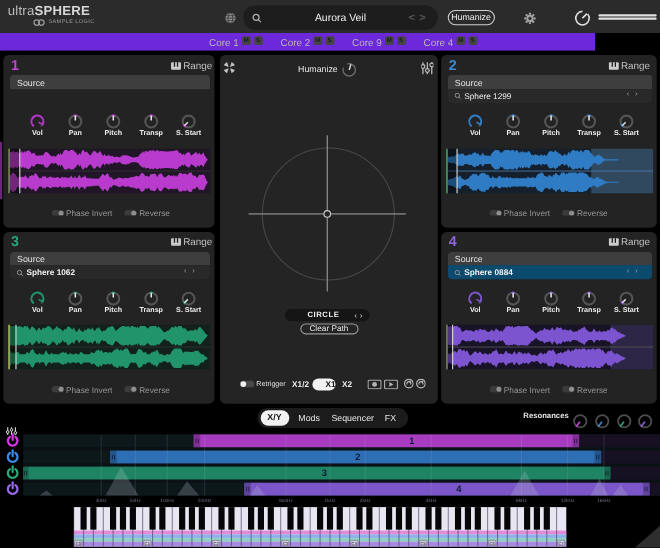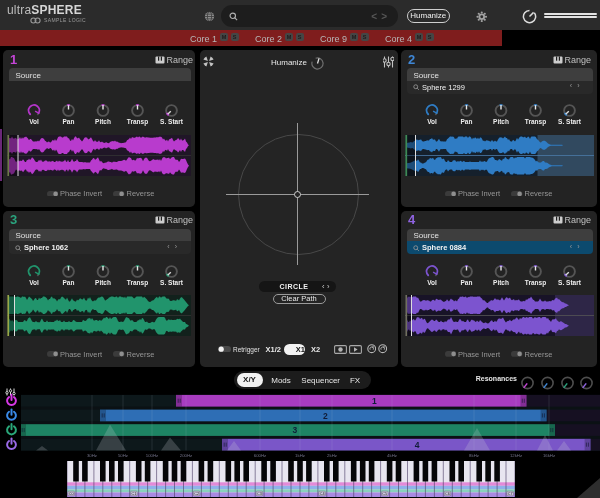--- a/index.html
+++ b/index.html
@@ -16,20 +16,21 @@
 <ellipse cx="5.5" cy="5.5" rx="2.1" ry="4.6" stroke="#3a3a3a" stroke-width="0.8" fill="none"></ellipse>
 <line x1="0.9" y1="5.5" x2="10.1" y2="5.5" stroke="#3a3a3a" stroke-width="0.8"></line>
 <line x1="1.5" y1="3.2" x2="9.5" y2="3.2" stroke="#3a3a3a" stroke-width="0.7"></line>
 <line x1="1.5" y1="7.8" x2="9.5" y2="7.8" stroke="#3a3a3a" stroke-width="0.7"></line>
 </svg>
 <div class="abs" style="left:221px;top:5px;width:177px;height:22px;background:#1d1d1d;border-radius:11px">
 <svg style="position:absolute;left:8px;top:6.5px" width="9" height="9" viewBox="0 0 10 10">
 <circle cx="4.2" cy="4.2" r="3" stroke="#b0b0b0" stroke-width="1.3" fill="none"></circle>
 <line x1="6.5" y1="6.5" x2="9" y2="9" stroke="#b0b0b0" stroke-width="1.3"></line>
 </svg>
+<div class="abs" style="left:0;top:6px;width:177px;text-align:center;font-size:9.5px;color:#f0f0f0">Aurora Veil</div>
 <div class="abs" style="right:7px;top:5.5px;font-size:10px;font-weight:bold;color:#565656;letter-spacing:4px">&lt;&gt;</div>
 </div>
 <div class="abs" style="left:406.5px;top:8.5px;width:41.5px;height:12.5px;border:1.1px solid #cfcfcf;border-radius:8px;color:#f0f0f0;font-size:8px;text-align:center;line-height:12.8px">Humanize</div>
 <svg class="abs" style="left:476px;top:10.5px" width="11.5" height="11.5" viewBox="0 0 16 16">
 <circle cx="13.9" cy="8" r="1.5" fill="#a2a2a2"></circle>
       <circle cx="12.2" cy="12.2" r="1.5" fill="#a2a2a2"></circle>
       <circle cx="8" cy="13.9" r="1.5" fill="#a2a2a2"></circle>
       <circle cx="3.8" cy="12.2" r="1.5" fill="#a2a2a2"></circle>
       <circle cx="2.1" cy="8" r="1.5" fill="#a2a2a2"></circle>
       <circle cx="3.8" cy="3.8" r="1.5" fill="#a2a2a2"></circle>
@@ -38,21 +39,21 @@
 <circle cx="8" cy="8" r="4.6" fill="#a2a2a2"></circle>
 <circle cx="8" cy="8" r="2" fill="#2b2b2b"></circle>
 </svg>
 <svg class="abs" style="left:522px;top:8.5px" width="15" height="15" viewBox="0 0 15 15">
 <path d="M 12.3 3.7 A 6.1 6.1 0 1 1 7.5 1.4" stroke="#dcdcdc" stroke-width="1.5" fill="none"></path>
 <line x1="7.5" y1="7.5" x2="11.6" y2="3.4" stroke="#dcdcdc" stroke-width="1.5"></line>
 </svg>
 <div class="abs" style="left:543.5px;top:12.9px;width:53px;height:1.8px;background:#e2e2e2;border-radius:1px"></div>
 <div class="abs" style="left:543.5px;top:16.3px;width:53px;height:1.8px;background:#e2e2e2;border-radius:1px"></div>
 </div>
-<div class="abs" style="left:0;top:30px;width:502px;height:16px;background:#7f1d1d">
+<div class="abs" style="left:0;top:30px;width:541px;height:16px;background:#6d28d9">
 <div class="abs" style="left:190px;top:3.5px;font-size:9px;color:#b8b8b8">Core 1</div>
 <div class="abs" style="left:220.0px;top:3px;width:8px;height:8px;background:#454545;border-radius:2px;color:#1c1c1c;font-size:5.5px;font-weight:bold;text-align:center;line-height:8.5px">M</div>
 <div class="abs" style="left:230.5px;top:3px;width:8px;height:8px;background:#454545;border-radius:2px;color:#1c1c1c;font-size:5.5px;font-weight:bold;text-align:center;line-height:8.5px">S</div>
 <div class="abs" style="left:255px;top:3.5px;font-size:9px;color:#b8b8b8">Core 2</div>
 <div class="abs" style="left:285.0px;top:3px;width:8px;height:8px;background:#454545;border-radius:2px;color:#1c1c1c;font-size:5.5px;font-weight:bold;text-align:center;line-height:8.5px">M</div>
 <div class="abs" style="left:295.5px;top:3px;width:8px;height:8px;background:#454545;border-radius:2px;color:#1c1c1c;font-size:5.5px;font-weight:bold;text-align:center;line-height:8.5px">S</div>
 <div class="abs" style="left:320px;top:3.5px;font-size:9px;color:#b8b8b8">Core 9</div>
 <div class="abs" style="left:350.0px;top:3px;width:8px;height:8px;background:#454545;border-radius:2px;color:#1c1c1c;font-size:5.5px;font-weight:bold;text-align:center;line-height:8.5px">M</div>
 <div class="abs" style="left:360.5px;top:3px;width:8px;height:8px;background:#454545;border-radius:2px;color:#1c1c1c;font-size:5.5px;font-weight:bold;text-align:center;line-height:8.5px">S</div>
 <div class="abs" style="left:385px;top:3.5px;font-size:9px;color:#b8b8b8">Core 4</div>

